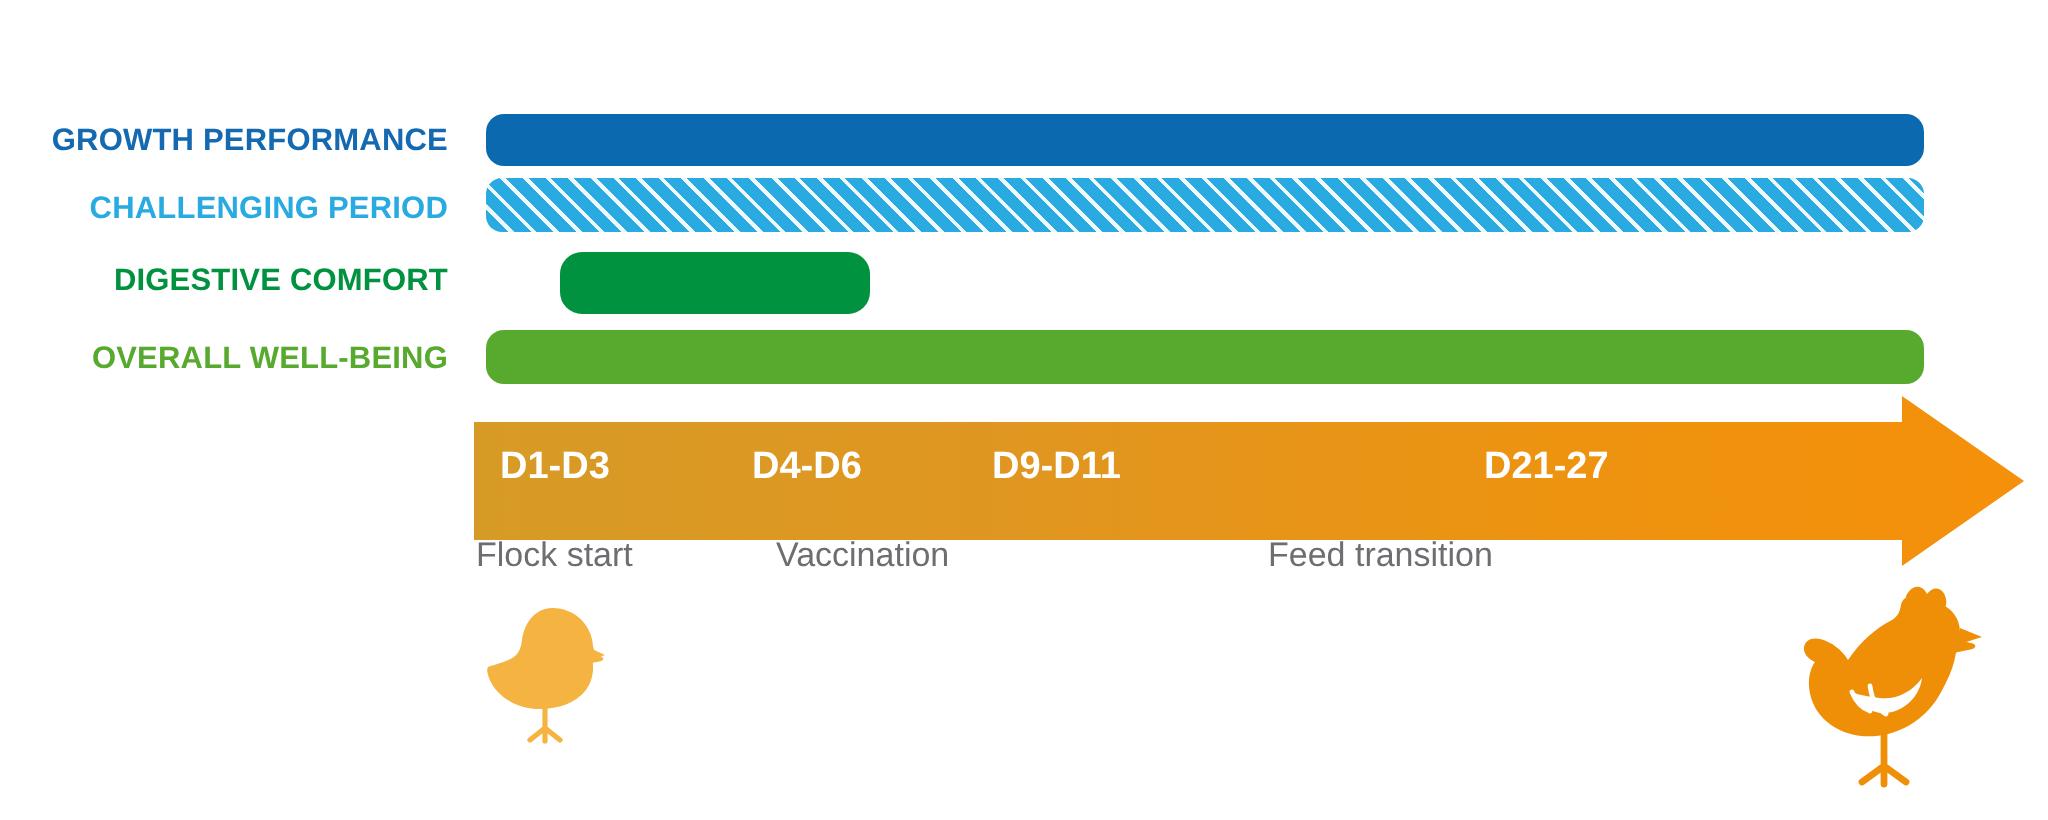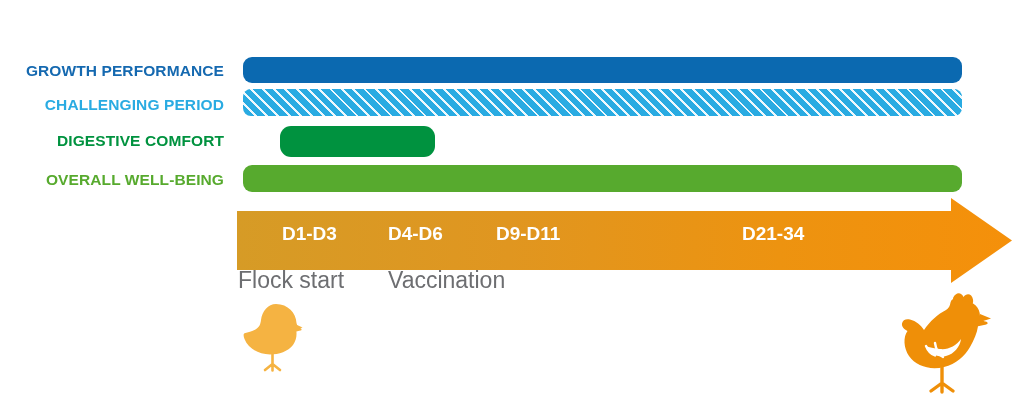--- a/index.html
+++ b/index.html
@@ -96,30 +96,30 @@
 
   .stage-date {
     position: absolute;
     top: 224px;
     color: #ffffff;
     font-weight: bold;
     font-size: 19px;
     white-space: nowrap;
     line-height: 1;
   }
-  .sd1 { left: 250px; margin-left: 32px; }
-  .sd2 { left: 388px; }
+  .sd1 { left: 250px; }
+  .sd2 { left: 376px; }
   .sd3 { left: 496px; }
   .sd4 { left: 742px; }
 
   .stage-sub {
     position: absolute;
     top: 269px;
     color: #6d6e71;
-    font-size: 23px;
+    font-size: 17px;
     white-space: nowrap;
     line-height: 1;
   }
   .ss1 { left: 238px; }
   .ss2 { left: 388px; }
   .ss3 { left: 634px; }
 
   
   .icon-chick {
     position: absolute;
@@ -161,24 +161,25 @@
           <stop offset="100%" stop-color="#f5900a"></stop>
         </linearGradient>
       </defs>
       <path d="M0,13 L714,13 L714,0 L775,42.5 L714,85 L714,72 L0,72 Z" fill="url(#arrowGrad)"></path>
     </svg>
   </div>
 
   <div class="stage-date sd1">D1-D3</div>
   <div class="stage-date sd2">D4-D6</div>
   <div class="stage-date sd3">D9-D11</div>
-  <div class="stage-date sd4">D21-34</div>
+  <div class="stage-date sd4">D21-27</div>
 
   <div class="stage-sub ss1">Flock start</div>
   <div class="stage-sub ss2">Vaccination</div>
+  <div class="stage-sub ss3">Feed transition</div>
 
   <div class="icon-chick">
     <svg width="80" height="72" viewBox="0 0 80 72" xmlns="http://www.w3.org/2000/svg">
 
       <path d="M40,4 C52,4 60,13 60.5,23 C61,26 62.5,27.5 64.5,28.3
                C66,28.9 66,30.2 64.3,30.6 L60.4,31.4
                C60.9,36 60,41 57,45 C52,51.5 43,54.5 34,54.5
                C22,54.5 12,48 8.5,39 C7.4,36.2 7.2,33.6 8.6,33.2
                C12,32.2 16,31.2 19.5,29.4 C23.5,27.3 24.5,24 25,20
                C26.2,11 32,4 40,4 Z" fill="#f5b342"></path>

